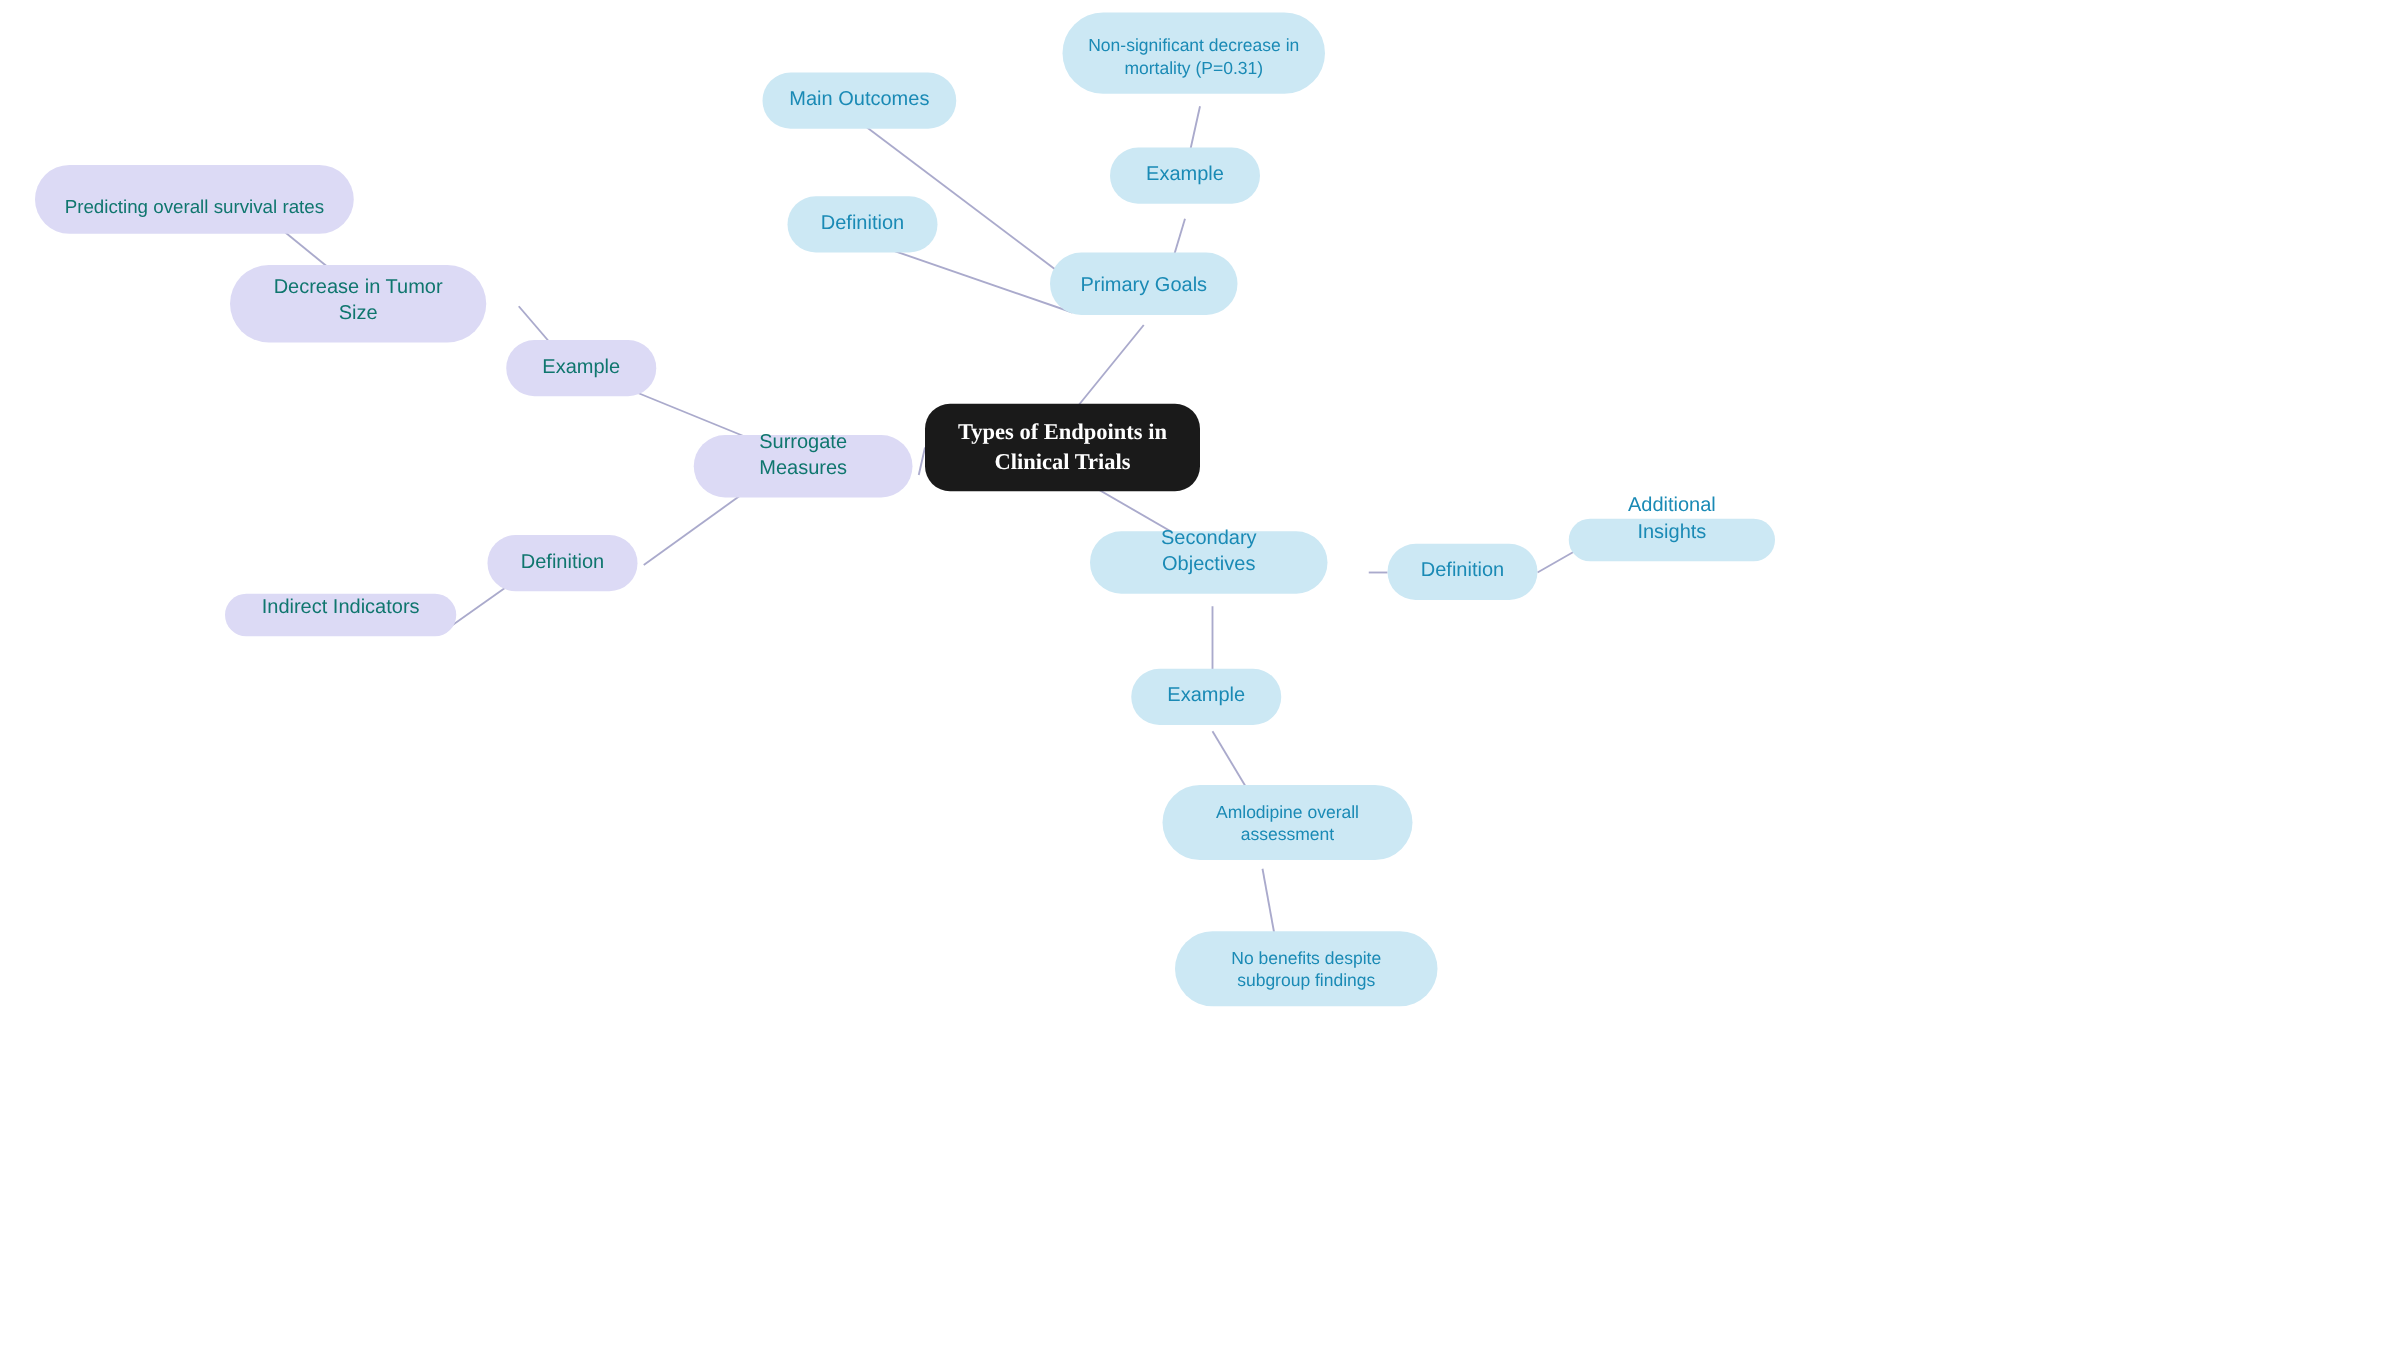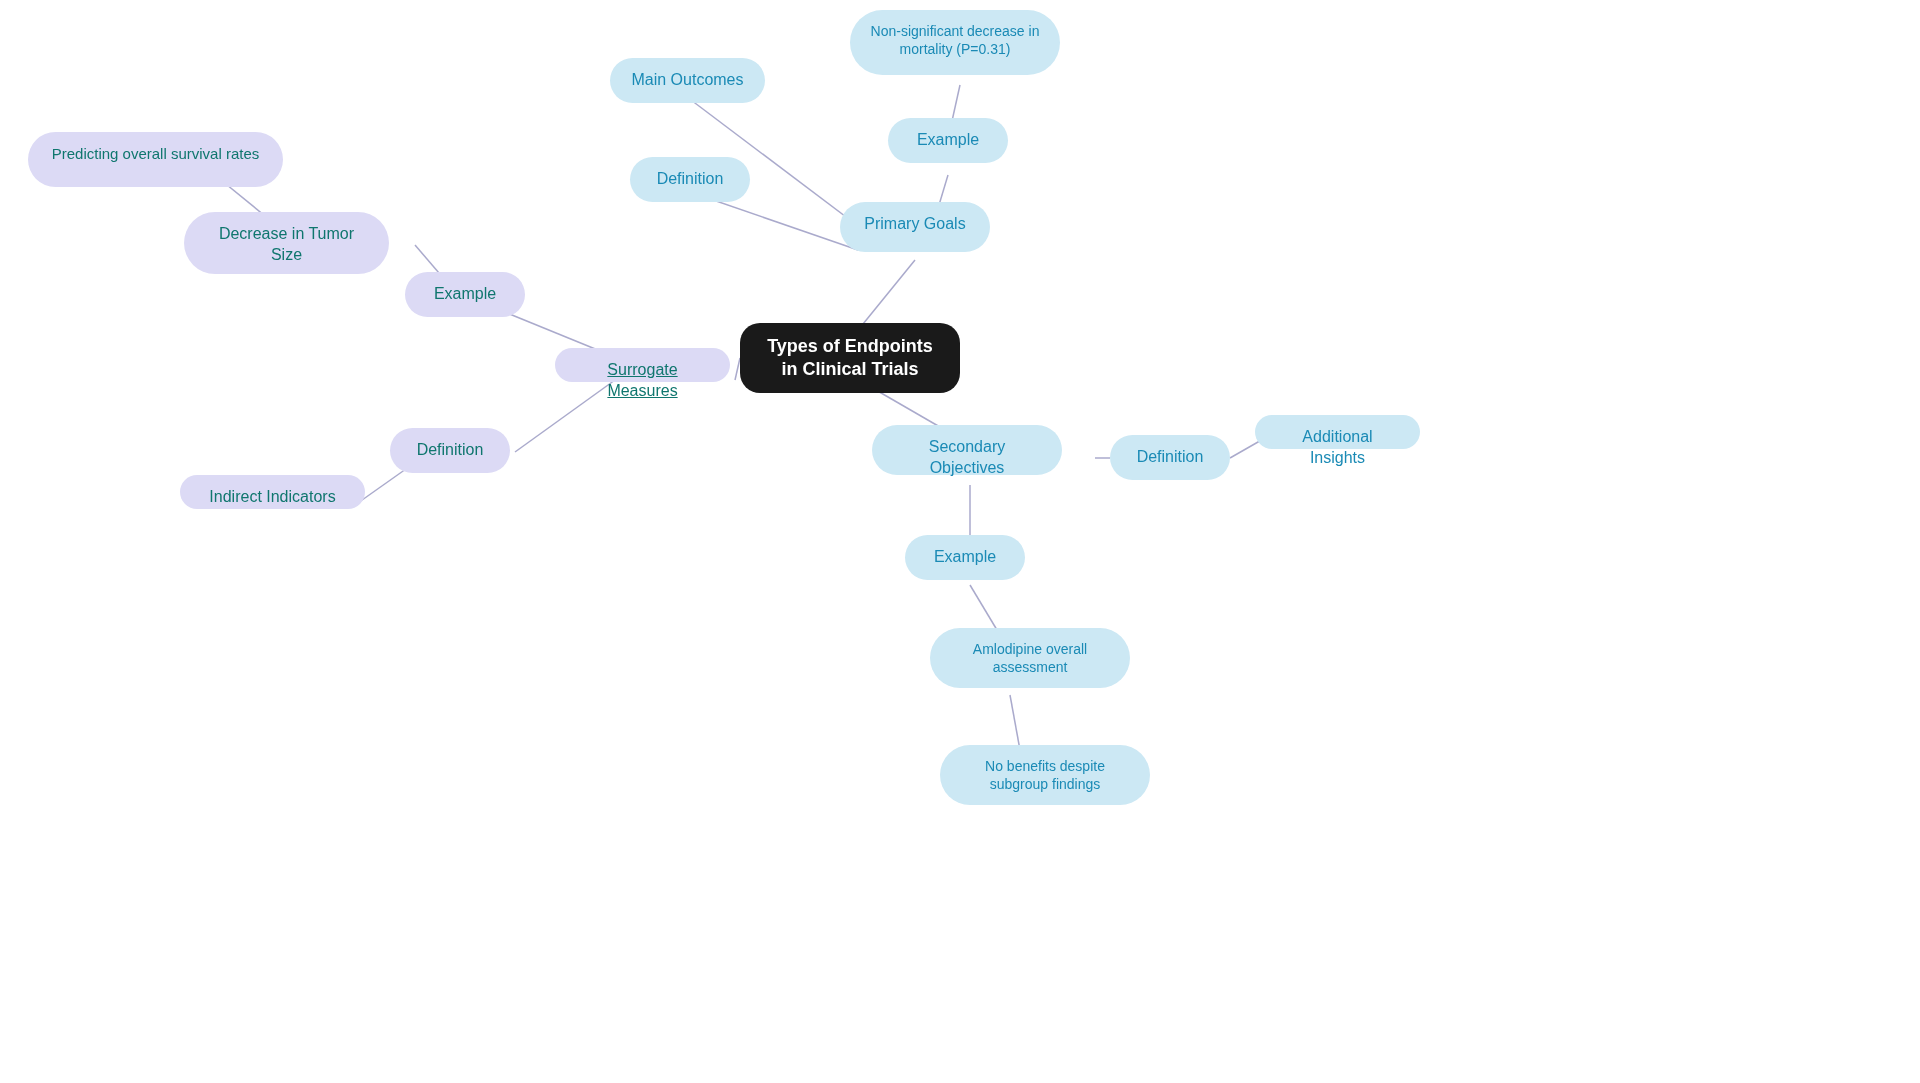--- a/index.html
+++ b/index.html
@@ -16,34 +16,35 @@
       top: 0; left: 0;
       width: 1920px;
       height: 1083px;
       pointer-events: none;
       z-index: 1;
     }
     .node {
       position: absolute;
       border-radius: 50px;
       display: flex;
-      align-items: flex-start;
+      align-items: flex-end;
       justify-content: center;
       text-align: center;
       z-index: 2;
       font-size: 16px;
       line-height: 1.3;
       padding: 12px 20px;
     }
     .node-center {
       background: #1a1a1a;
       color: #ffffff;
       font-size: 18px;
       font-weight: 600;
       border-radius: 20px;
+      font-family: Liberation Serif, serif;
     }
     .node-blue {
       background: #cce8f4;
       color: #1a8ab5;
       border: none;
     }
     .node-purple {
       background: #dcdaf5;
       color: #0f766e;
       border: none;
@@ -130,21 +131,21 @@
 </div>
 
 <div class="node node-blue" style="left:930px; top:628px; width:200px; height:60px; font-size:14px;">
   <span>Amlodipine overall assessment</span>
 </div>
 
 <div class="node node-blue" style="left:940px; top:745px; width:210px; height:60px; font-size:14px;">
   <span>No benefits despite subgroup findings</span>
 </div>
 
-<div class="node node-purple" style="left:555px; top:348px; width:175px; height:34px;text-decoration:underline;">
+<div class="node node-purple" style="left:555px; top:348px; width:175px; height:50px;">
   <span>Surrogate Measures</span>
 </div>
 
 <div class="node node-purple" style="left:405px; top:272px; width:120px; height:45px;">
   <span>Example</span>
 </div>
 
 <div class="node node-purple" style="left:184px; top:212px; width:205px; height:62px;">
   <span>Decrease in Tumor Size</span>
 </div>

